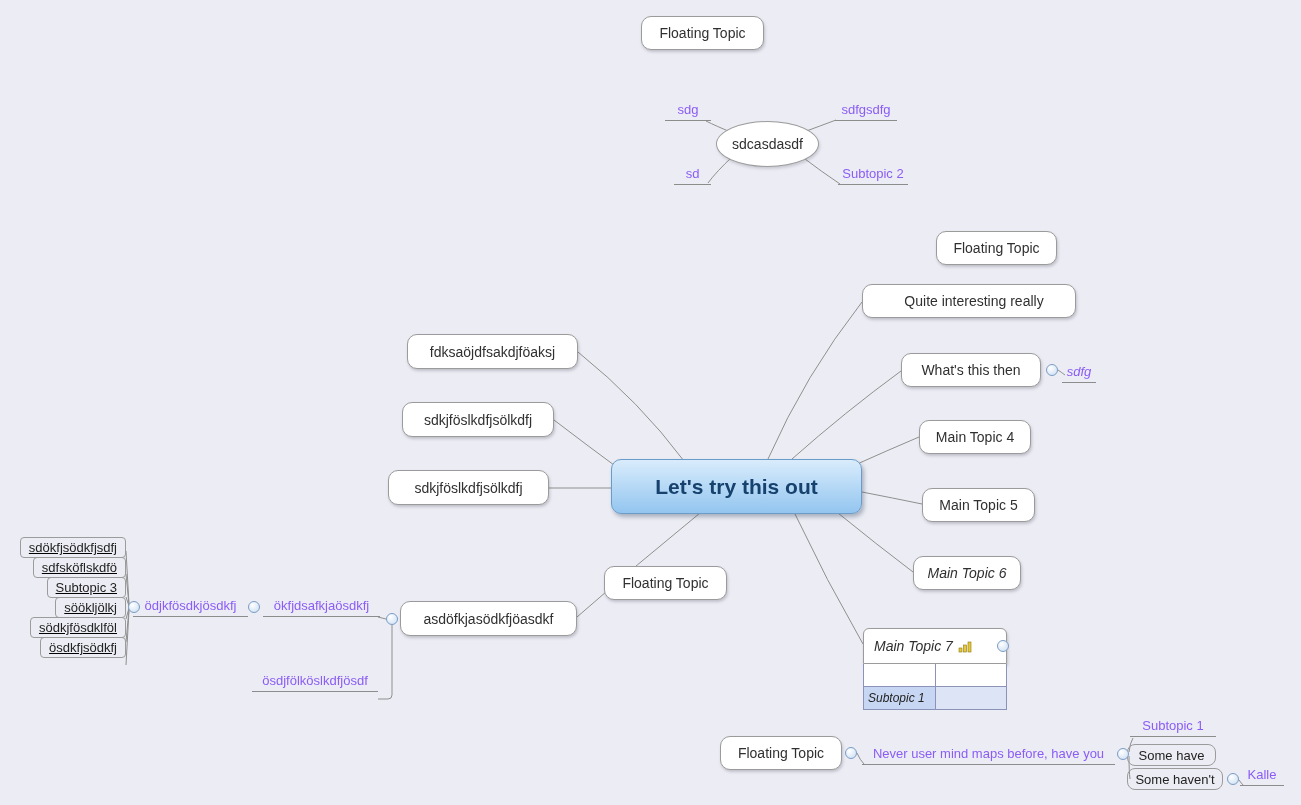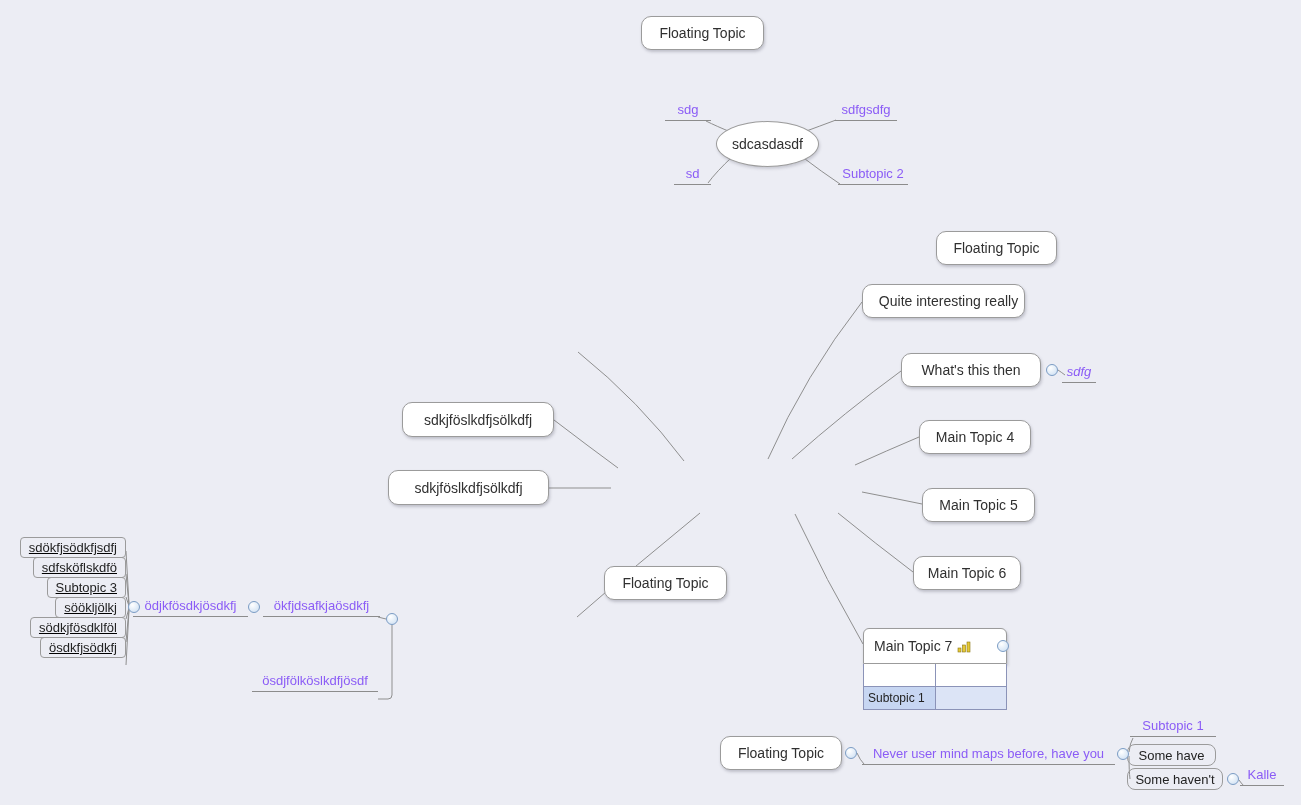--- a/index.html
+++ b/index.html
@@ -107,48 +107,51 @@
   <div class="node" style="left:936px;top:231px;width:121px;height:34px;">Floating Topic</div>
   <div class="node" style="left:604px;top:566px;width:123px;height:34px;">Floating Topic</div>
   <div class="node" style="left:720px;top:736px;width:122px;height:34px;">Floating Topic</div>
 
   <div class="node ellipse" style="left:716px;top:121px;width:103px;height:46px;">sdcasdasdf</div>
   <div class="label-topic" style="left:665px;top:102px;width:46px;height:19px;">sdg</div>
   <div class="label-topic" style="left:835px;top:102px;width:62px;height:19px;">sdfgsdfg</div>
   <div class="label-topic" style="left:674px;top:166px;width:37px;height:19px;">sd</div>
   <div class="label-topic" style="left:838px;top:166px;width:70px;height:19px;">Subtopic 2</div>
 
+  <div class="node central" style="left:611px;top:459px;width:251px;height:55px;">Let's try this out</div>
 
+  <div class="node" style="left:407px;top:334px;width:171px;height:35px;">fdksaöjdfsakdjföaksj</div>
   <div class="node" style="left:402px;top:402px;width:152px;height:35px;">sdkjföslkdfjsölkdfj</div>
   <div class="node" style="left:388px;top:470px;width:161px;height:35px;">sdkjföslkdfjsölkdfj</div>
 
-  <div class="node" style="left:862px;top:284px;width:163px;height:34px;padding-left:20px;">Quite interesting really</div>
+  <div class="node" style="left:862px;top:284px;width:214px;height:34px;padding-left:20px;">Quite interesting really</div>
   <div class="node" style="left:901px;top:353px;width:140px;height:34px;">What's this then</div>
   <div class="label-topic" style="left:1062px;top:364px;width:34px;height:19px;font-style:italic;">sdfg</div>
   <div class="node" style="left:919px;top:420px;width:112px;height:34px;">Main Topic 4</div>
   <div class="node" style="left:922px;top:488px;width:113px;height:34px;">Main Topic 5</div>
-  <div class="node" style="left:913px;top:556px;width:108px;height:34px;">Main Topic 6</div>
+  <div class="node" style="left:913px;top:556px;width:108px;height:34px;font-style:italic;">Main Topic 6</div>
 
-  <div class="mt7" style="left:863px;top:628px;">
+  <div class="mt7" style="left:863px;top:628px;font-style:italic;">
     <div class="mt7-header">
       <span>Main Topic 7</span>
       <svg width="14" height="13">
         <rect x="1" y="8" width="3" height="4" fill="#e5c936" stroke="#8a7616" stroke-width="0.6"></rect>
         <rect x="5.5" y="5" width="3" height="7" fill="#e5c936" stroke="#8a7616" stroke-width="0.6"></rect>
         <rect x="10" y="2" width="3" height="10" fill="#e5c936" stroke="#8a7616" stroke-width="0.6"></rect>
       </svg>
     </div>
     <div class="mt7-table">
       <div class="mt7-cell"></div>
       <div class="mt7-cell"></div>
       <div class="mt7-cell sel">Subtopic 1</div>
       <div class="mt7-cell sel2"></div>
     </div>
   </div>
 
+  <div class="node" style="left:400px;top:601px;width:177px;height:35px;">asdöfkjasödkfjöasdkf</div>
   <div class="label-topic" style="left:263px;top:598px;width:117px;height:19px;">ökfjdsafkjaösdkfj</div>
   <div class="label-topic" style="left:133px;top:598px;width:115px;height:19px;">ödjkfösdkjösdkfj</div>
   <div class="label-topic" style="left:252px;top:673px;width:126px;height:19px;">ösdjfölköslkdfjösdf</div>
 
   <div class="stack" style="right:1175px;top:538px;">
     <div class="stack-item">sdökfjsödkfjsdfj</div>
     <div class="stack-item">sdfsköflskdfö</div>
     <div class="stack-item">Subtopic 3</div>
     <div class="stack-item">söökljölkj</div>
     <div class="stack-item">södkjfösdklföl</div>

